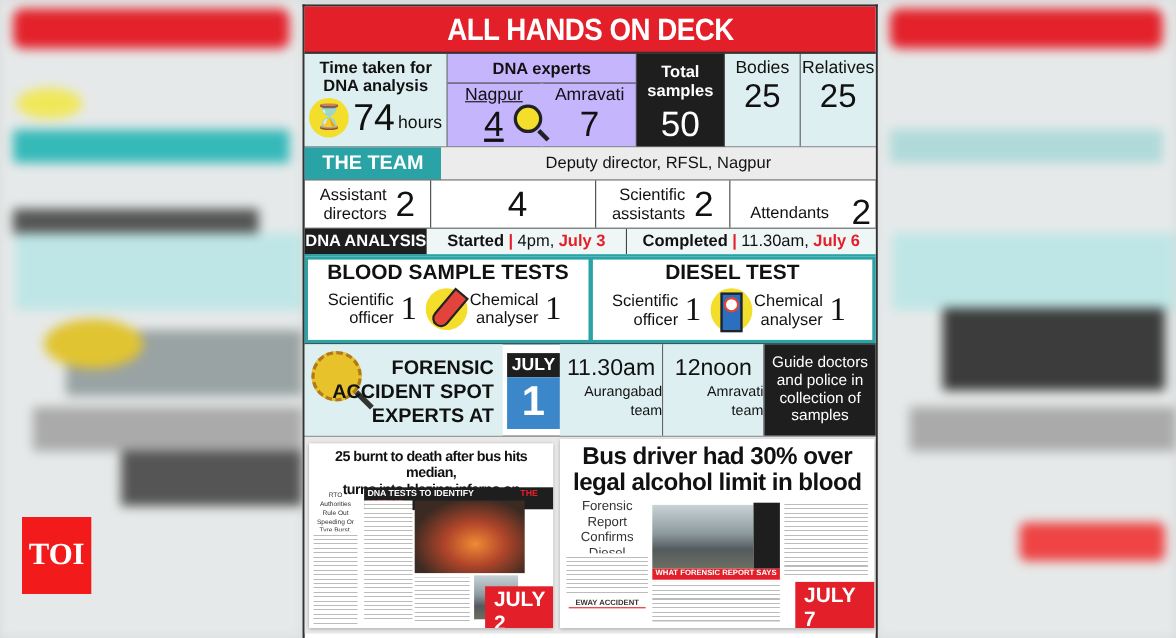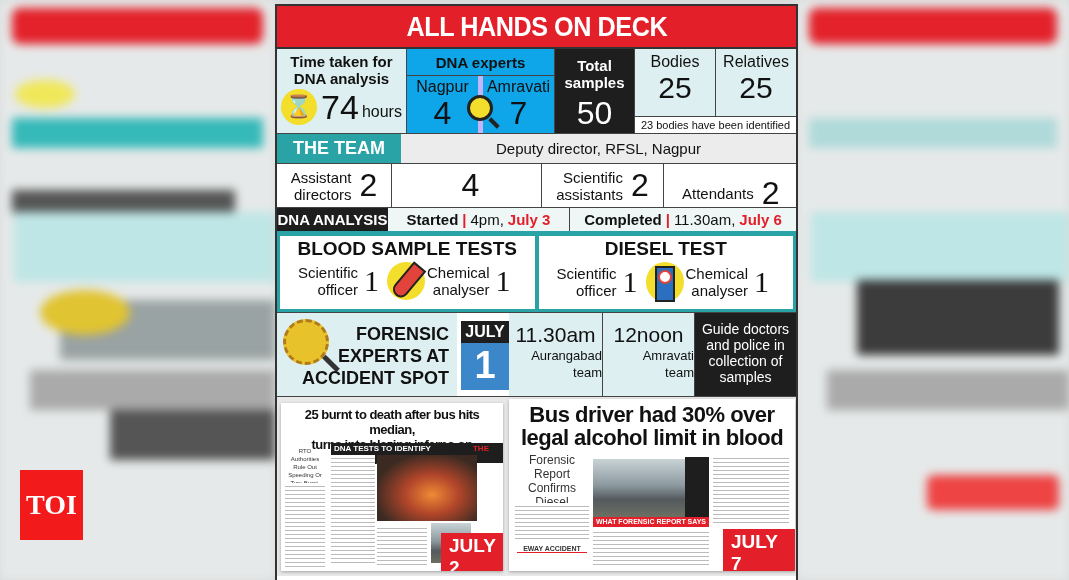--- a/index.html
+++ b/index.html
@@ -33,25 +33,25 @@
 
   .row1 { display: flex; height: 85px; border-bottom: 1px solid #444; }
   .cell { border-right: 1px solid #444; position: relative; }
   .c-time { width: 130px; background: #ddeff0; text-align: center; padding-top: 4px; }
   .c-time .lbl { font-weight: bold; font-size: 15px; line-height: 17px; color: #111; }
   .c-time .valrow { display: flex; align-items: flex-end; justify-content: center; margin-top: 2px; }
   .hourglass { width: 36px; height: 36px; border-radius: 50%; background: #f3de2c; display: flex; align-items: center; justify-content: center; font-size: 22px; color: #8a5a2a; margin-right: 4px; }
   .c-time .num { font-size: 34px; line-height: 36px; color: #111; }
   .c-time .unit { font-size: 16px; margin-left: 3px; margin-bottom: 4px; color: #111; }
 
-  .c-dna { width: 148px; background: #0ea5e9; }
+  .c-dna { width: 172px; background: #c4b5fd; }
   .c-dna .hd { height: 27px; border-bottom: 1px solid #444; font-weight: bold; font-size: 15px; text-align: center; line-height: 27px; color: #111; }
   .c-dna .sub { display: flex; height: 57px; }
   .c-dna .sub .col { flex: 1; text-align: center; font-size: 16px; padding-top: 2px; color: #111; }
-  .c-dna .sub .col:first-child { border-right: 5px solid #c4b5fd; }
+  .c-dna .sub .col:first-child { border-right: 3px solid #c4b5fd; text-decoration: underline; }
   .c-dna .sub .big { font-size: 32px; line-height: 34px; }
   .dna-icon { position: absolute; left: 54px; top: 40px; width: 38px; height: 40px; font-size: 26px; display: flex; align-items: center; justify-content: center; }
   .dna-icon .lens { width: 26px; height: 26px; border-radius: 50%; border: 3px solid #222; background: #f3de2c; position: absolute; left: 6px; top: 6px; }
   .dna-icon .handle { position: absolute; width: 12px; height: 4px; background: #222; transform: rotate(45deg); left: 27px; top: 32px; }
 
   .c-total { width: 80px; background: #1e1e1e; color: #fff; text-align: center; padding-top: 8px; }
   .c-total .lbl { font-weight: bold; font-size: 15px; line-height: 17px; }
   .c-total .big { font-size: 32px; line-height: 36px; margin-top: 4px; }
 
   .c-br { flex: 1; display: flex; flex-direction: column; border-right: none; }
@@ -194,21 +194,20 @@
       <div class="top">
         <div class="col">
           <div>Bodies</div>
           <div class="big">25</div>
         </div>
         <div class="col">
           <div>Relatives</div>
           <div class="big">25</div>
         </div>
       </div>
-      <div class="note">23 bodies have been identified</div>
     </div>
   </div>
 
   <div class="team-row">
     <div class="team-lbl">THE TEAM</div>
     <div class="team-val">Deputy director, RFSL, Nagpur</div>
   </div>
 
   <div class="roles">
     <div class="role" style="width:115px">
@@ -221,21 +220,21 @@
     <div class="role" style="width:150px">
       <div class="rn">4</div>
     </div>
     <div class="role" style="width:122px">
       <div class="rl">
           <div>Scientific</div>
           <div>assistants</div>
         </div>
       <div class="rn">2</div>
     </div>
-    <div class="role" style="flex:1; justify-content: flex-start; padding: 16px 4px 0 18px;">
+    <div class="role" style="flex:1; justify-content: space-between; padding: 16px 4px 0 18px;">
       <div class="rl">
           <div>Attendants</div>
         </div>
       <div class="rn">2</div>
     </div>
   </div>
 
   <div class="dna-row">
     <div class="dna-lbl">DNA ANALYSIS</div>
     <div class="dna-part" style="width:182px; border-right:1px solid #444;">
@@ -286,22 +285,22 @@
       </div>
     </div>
   </div>
 
   <div class="forensic">
     <div class="f-left">
       <div class="fp-icon"></div>
       <div class="fp-handle"></div>
       <div class="f-title">
         <div>FORENSIC</div>
+        <div>ACCIDENT SPOT</div>
         <div>EXPERTS AT</div>
-        <div>ACCIDENT SPOT</div>
       </div>
     </div>
     <div class="f-date">
       <div class="m">JULY</div>
       <div class="d">1</div>
     </div>
     <div class="f-time" style="width:94px">
       <div class="t">11.30am</div>
       <div class="s">Aurangabad</div>
       <div class="s">team</div>

